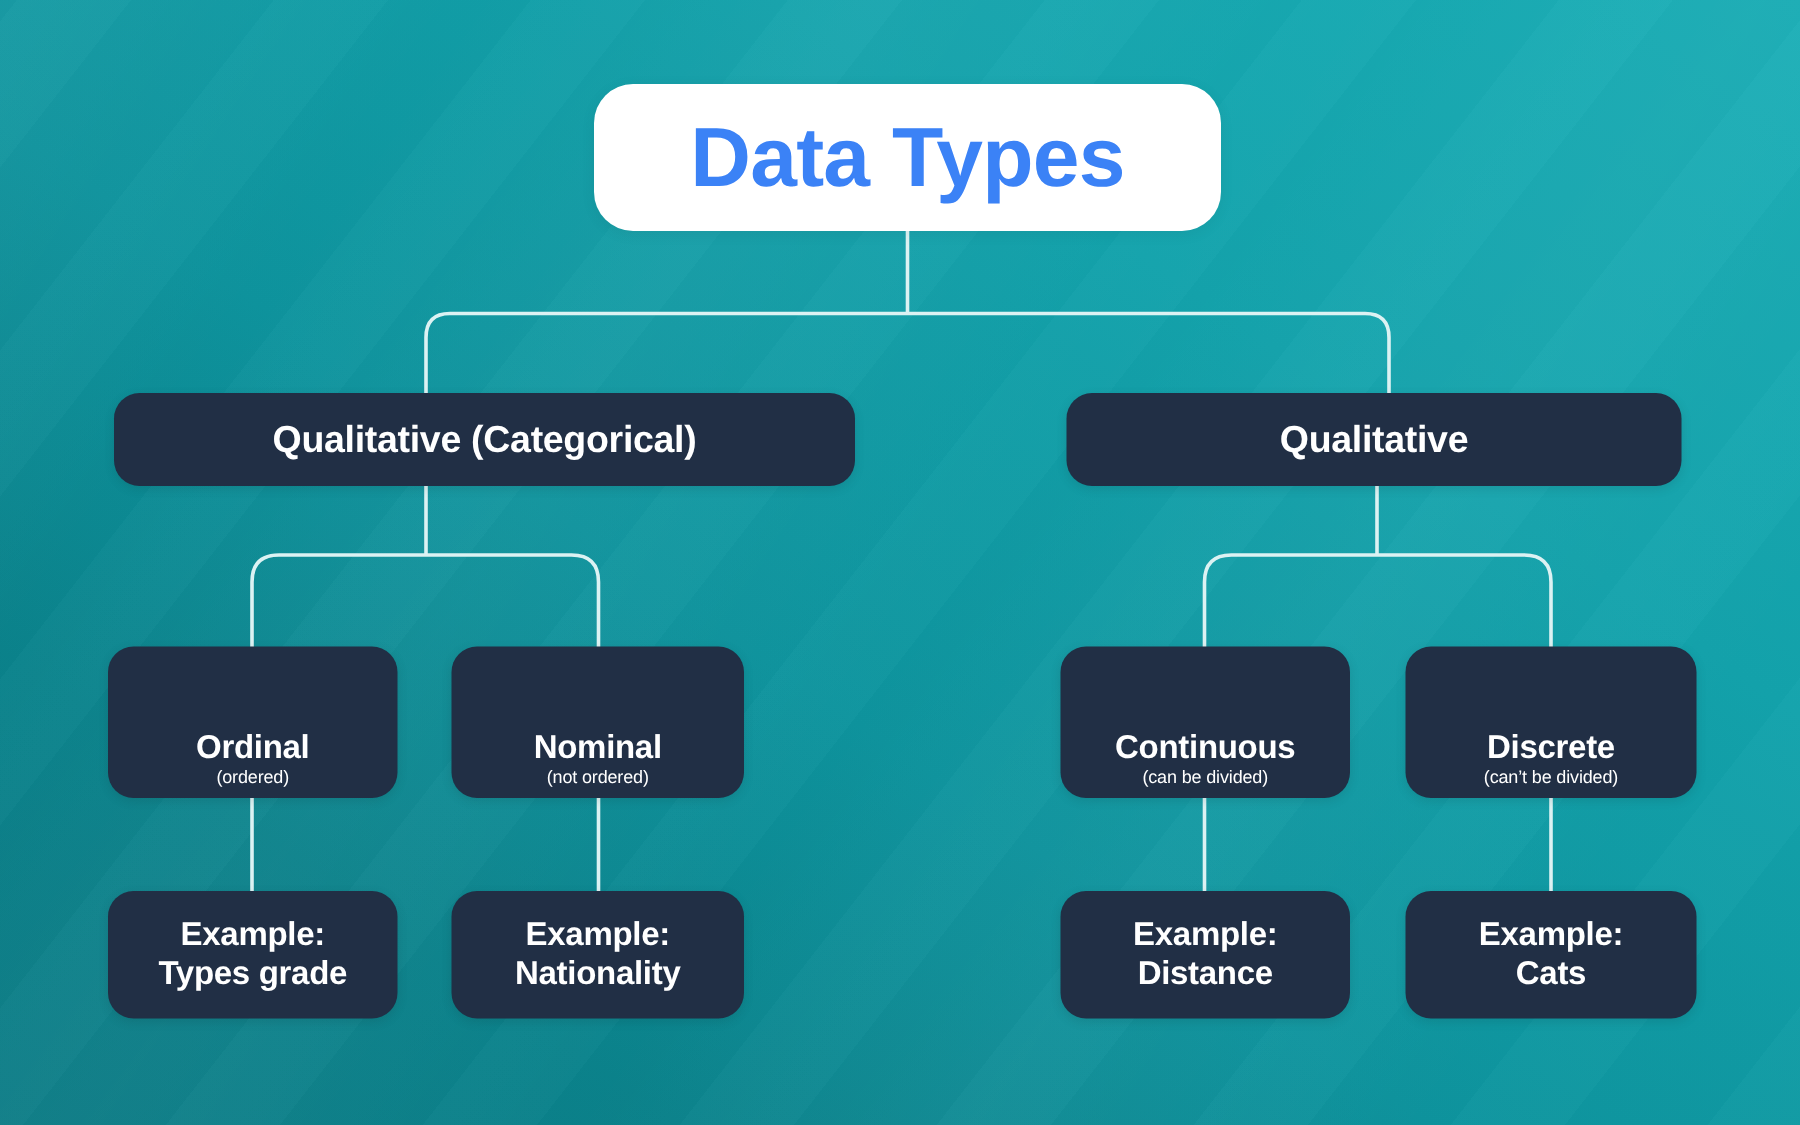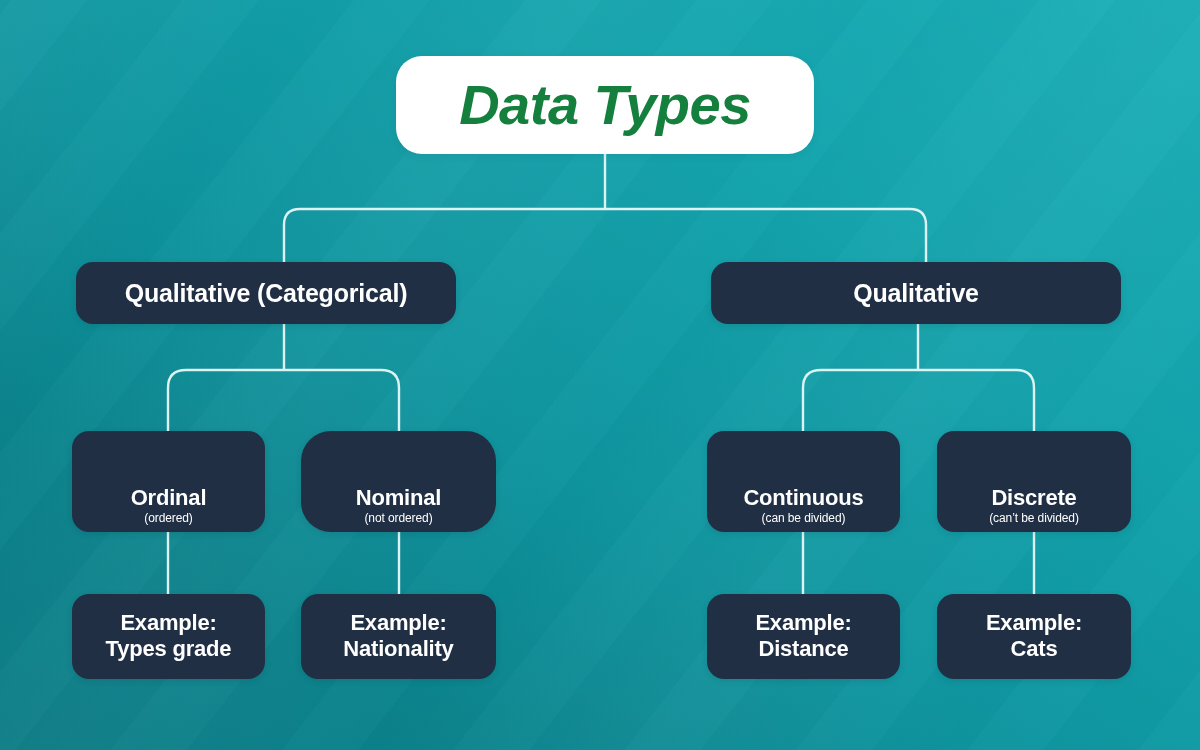--- a/index.html
+++ b/index.html
@@ -63,26 +63,25 @@
     border-radius: 17px;
     z-index: 3;
   }
 
   .node.root {
     background: #ffffff;
     border-radius: 26px;
     box-shadow: 0 2px 10px rgba(0,0,0,0.06);
   }
   .node.root .title {
-    color: #15803d;
+    color: #3b82f6;
     font-size: 56px;
     font-weight: bold;
     letter-spacing: -0.5px;
     line-height: 1;
-    font-style: italic;
   }
 
   .node.dark {
     background: #212F45;
     box-shadow: 0 2px 7px rgba(0,0,0,0.10);
   }
 
   .label-main {
     color: #ffffff;
     font-weight: bold;
@@ -101,26 +100,26 @@
   .lvl3 .label-sub  { font-size: 12px; letter-spacing: -0.1px; }
 
   
   .lvl4 .label-main { font-size: 22px; letter-spacing: -0.2px; }
   .lvl4 .label-main.line2 { margin-top: 1px; }
 
   
   #node-root { left: 396px; top: 56px; width: 418px; height: 98px; }
 
   
-  #node-qualitative { left: 76px;  top: 262px; width: 380px; height: 62px; }
+  #node-qualitative { left: 76px;  top: 262px; width: 494px; height: 62px; }
   #node-quantitative{ left: 711px; top: 262px; width: 410px; height: 62px; }
 
   
   #node-ordinal    { left: 72px;  top: 431px; width: 193px; height: 101px; }
-  #node-nominal    { left: 301px; top: 431px; width: 195px; height: 101px; border-radius: 30px; }
+  #node-nominal    { left: 301px; top: 431px; width: 195px; height: 101px; }
   #node-continuous { left: 707px; top: 431px; width: 193px; height: 101px; }
   #node-discrete   { left: 937px; top: 431px; width: 194px; height: 101px; }
 
   
   #node-ex-ordinal    { left: 72px;  top: 594px; width: 193px; height: 85px; }
   #node-ex-nominal    { left: 301px; top: 594px; width: 195px; height: 85px; }
   #node-ex-continuous { left: 707px; top: 594px; width: 193px; height: 85px; }
   #node-ex-discrete   { left: 937px; top: 594px; width: 194px; height: 85px; }
 </style>
 </head>

